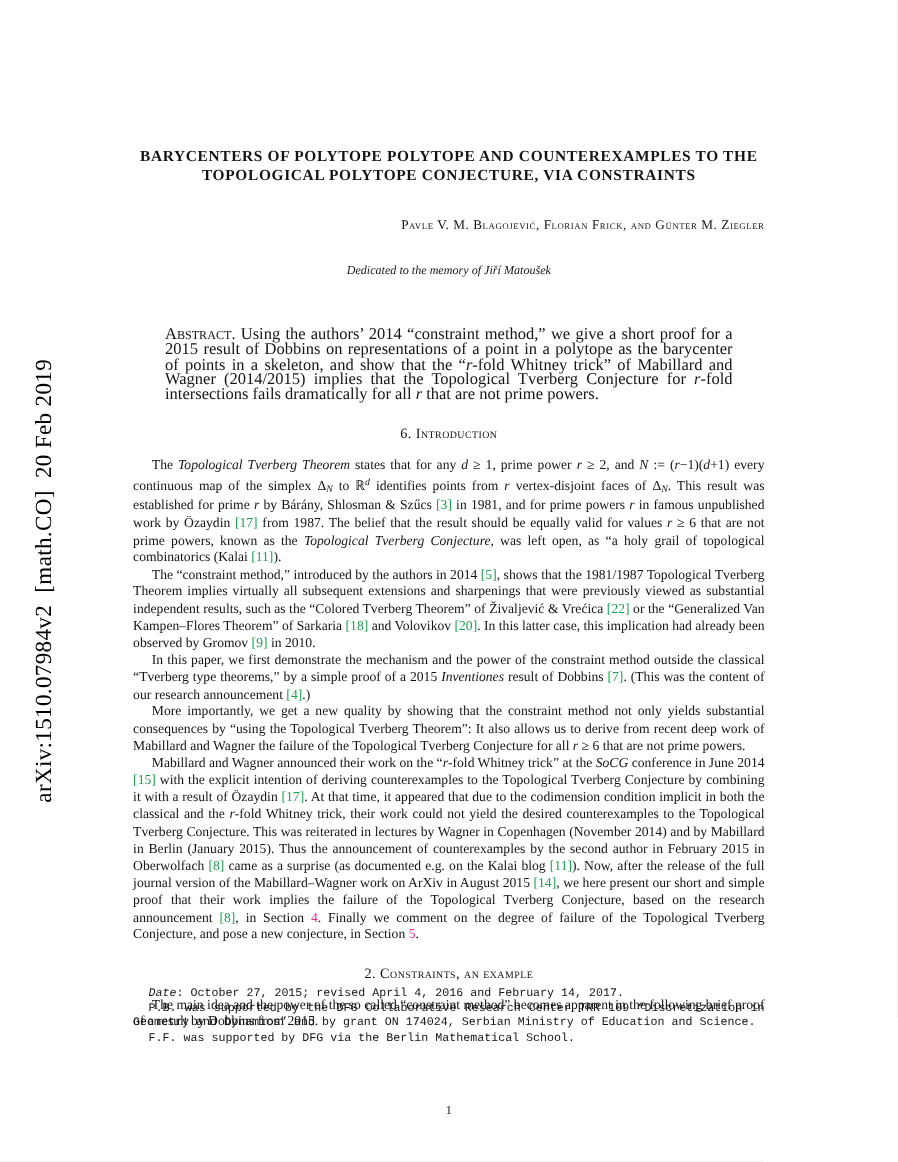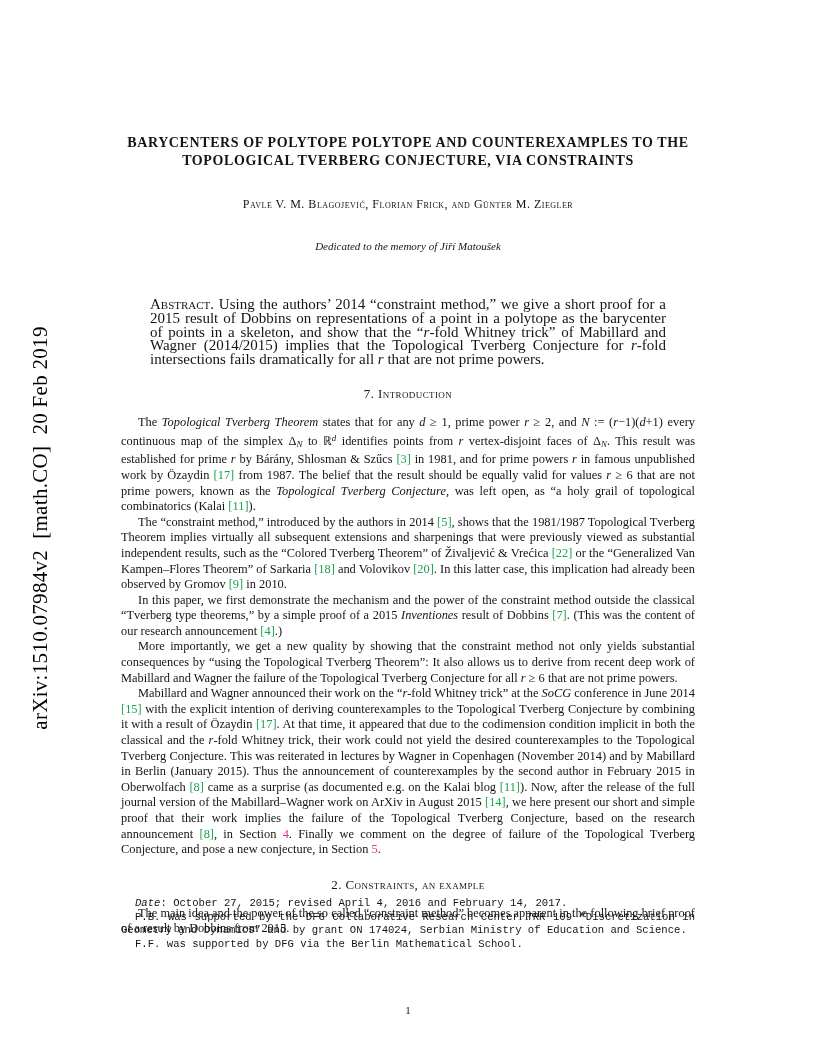--- a/index.html
+++ b/index.html
@@ -12,21 +12,21 @@
 ature    transform:translate(-50%,-50%) rotate(-90deg);
     transform:translate(-50%,-50%) rotate(-90deg);
     white-space:pre; font-size:21px; color:#000; letter-spacing:0.3px; }
 
   .content { position:absolute; left:121px; top:0; width:574px; }
 
   .title { margin-top:134px; text-align:center; font-weight:bold;
            font-size:14px; line-height:1.32; letter-spacing:0.6px; }
   .title .tline { display:block; }
 
-  .authors { margin-top:26px; text-align:center; font-variant:small-caps;
+  .authors { margin-top:26px; text-align:right; font-variant:small-caps;
              font-size:12px; letter-spacing:0.5px;font-family:Liberation Serif, serif; }
 
   .dedication { margin-top:28px; text-align:center; font-style:italic; font-size:11px; }
 
   .abstract { margin-top:46px; padding:0 29px; font-size:15px; line-height:13.8px;
               text-align:justify; }
 
   .sec { margin-top:19px; margin-bottom:13px; text-align:center; font-weight:normal;
          font-variant:small-caps; font-size:13px; letter-spacing:0.4px; }
 
@@ -51,30 +51,30 @@
 <body>
 
 <div class="page">
 
   <div class="watermark">arXiv:1510.07984v2  [math.CO]  20 Feb 2019</div>
 
   <div class="content">
 
     <h1 class="title">
       <span class="tline">BARYCENTERS OF POLYTOPE POLYTOPE AND COUNTEREXAMPLES TO THE</span>
-      <span class="tline">TOPOLOGICAL TVERBERG CONJECTURE, VIA CONSTRAINTS</span>
+      <span class="tline">TOPOLOGICAL POLYTOPE CONJECTURE, VIA CONSTRAINTS</span>
     </h1>
 
     <div class="authors">Pavle V. M. Blagojević, Florian Frick, and Günter M. Ziegler</div>
 
     <div class="dedication">Dedicated to the memory of Jiří Matoušek</div>
 
     <p class="abstract"><span class="sc">Abstract.</span><span> Using the authors’ 2014 “constraint method,” we give a short proof for a 2015 result of Dobbins on representations of a point in a polytope as the barycenter of points in a skeleton, and show that the “</span><span class="i">r</span><span>-fold Whitney trick” of Mabillard and Wagner (2014/2015) implies that the Topological Tverberg Conjecture for </span><span class="i">r</span><span>-fold intersections fails dramatically for all </span><span class="i">r</span><span> that are not prime powers.</span></p>
 
-    <h2 class="sec">7. Introduction</h2>
+    <h2 class="sec">6. Introduction</h2>
 
     <p class="para"><span>The </span><span class="i">Topological Tverberg Theorem</span><span> states that for any </span><span class="i">d</span><span> ≥ 1, prime power </span><span class="i">r</span><span> ≥ 2, and </span><span class="i">N</span><span> := (</span><span class="i">r</span><span>−1)(</span><span class="i">d</span><span>+1) every continuous map of the simplex Δ</span><span class="sub">N</span><span> to ℝ</span><span class="sup">d</span><span> identifies points from </span><span class="i">r</span><span> vertex-disjoint faces of Δ</span><span class="sub">N</span><span>. This result was established for prime </span><span class="i">r</span><span> by Bárány, Shlosman &amp; Szűcs </span><span class="cite">[3]</span><span> in 1981, and for prime powers </span><span class="i">r</span><span> in famous unpublished work by Özaydin </span><span class="cite">[17]</span><span> from 1987. The belief that the result should be equally valid for values </span><span class="i">r</span><span> ≥ 6 that are not prime powers, known as the </span><span class="i">Topological Tverberg Conjecture</span><span>, was left open, as “a holy grail of topological combinatorics (Kalai </span><span class="cite">[11]</span><span>).</span></p>
     <p class="para"><span>The “constraint method,” introduced by the authors in 2014 </span><span class="cite">[5]</span><span>, shows that the 1981/1987 Topological Tverberg Theorem implies virtually all subsequent extensions and sharpenings that were previously viewed as substantial independent results, such as the “Colored Tverberg Theorem” of Živaljević &amp; Vrećica </span><span class="cite">[22]</span><span> or the “Generalized Van Kampen–Flores Theorem” of Sarkaria </span><span class="cite">[18]</span><span> and Volovikov </span><span class="cite">[20]</span><span>. In this latter case, this implication had already been observed by Gromov </span><span class="cite">[9]</span><span> in 2010.</span></p>
     <p class="para"><span>In this paper, we first demonstrate the mechanism and the power of the constraint method outside the classical “Tverberg type theorems,” by a simple proof of a 2015 </span><span class="i">Inventiones</span><span> result of Dobbins </span><span class="cite">[7]</span><span>. (This was the content of our research announcement </span><span class="cite">[4]</span><span>.)</span></p>
     <p class="para"><span>More importantly, we get a new quality by showing that the constraint method not only yields substantial consequences by “using the Topological Tverberg Theorem”: It also allows us to derive from recent deep work of Mabillard and Wagner the failure of the Topological Tverberg Conjecture for all </span><span class="i">r</span><span> ≥ 6 that are not prime powers.</span></p>
     <p class="para"><span>Mabillard and Wagner announced their work on the “</span><span class="i">r</span><span>-fold Whitney trick” at the </span><span class="i">SoCG</span><span> conference in June 2014 </span><span class="cite">[15]</span><span> with the explicit intention of deriving counterexamples to the Topological Tverberg Conjecture by combining it with a result of Özaydin </span><span class="cite">[17]</span><span>. At that time, it appeared that due to the codimension condition implicit in both the classical and the </span><span class="i">r</span><span>-fold Whitney trick, their work could not yield the desired counterexamples to the Topological Tverberg Conjecture. This was reiterated in lectures by Wagner in Copenhagen (November 2014) and by Mabillard in Berlin (January 2015). Thus the announcement of counterexamples by the second author in February 2015 in Oberwolfach </span><span class="cite">[8]</span><span> came as a surprise (as documented e.g. on the Kalai blog </span><span class="cite">[11]</span><span>). Now, after the release of the full journal version of the Mabillard–Wagner work on ArXiv in August 2015 </span><span class="cite">[14]</span><span>, we here present our short and simple proof that their work implies the failure of the Topological Tverberg Conjecture, based on the research announcement </span><span class="cite">[8]</span><span>, in Section </span><span class="ref">4</span><span>. Finally we comment on the degree of failure of the Topological Tverberg Conjecture, and pose a new conjecture, in Section </span><span class="ref">5</span><span>.</span></p>
 
     <h2 class="sec">2. Constraints, an example</h2>
 
     <p class="para"><span>The main idea and the power of the so called “constraint method” becomes apparent in the following brief proof of a result by Dobbins from 2015.</span></p>

